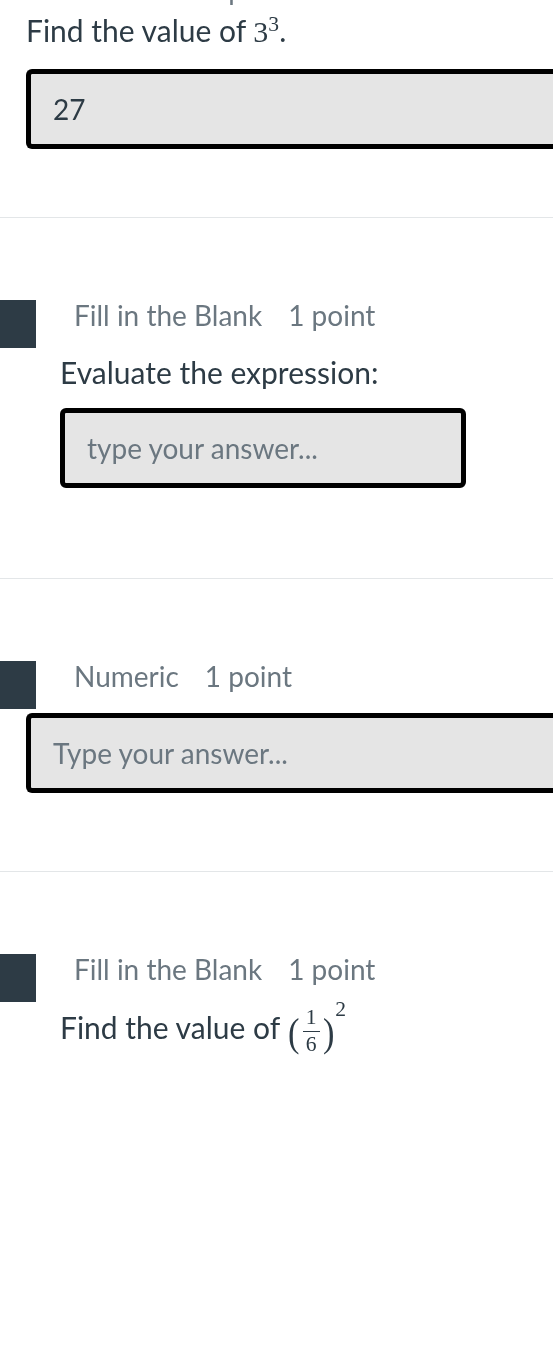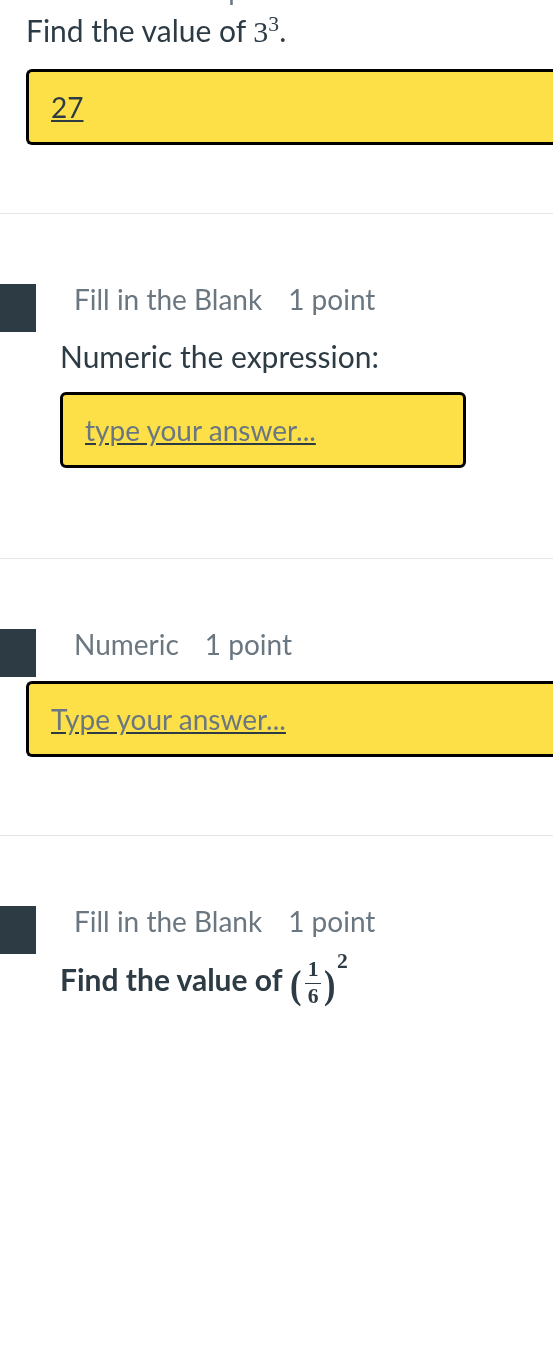--- a/index.html
+++ b/index.html
@@ -15,51 +15,50 @@
   .q-prev-tail { padding-left: 26px; padding-top: 0; }
   .q-block { padding-left: 26px; position: relative; }
 
   .meta-row {
     display: flex;
     align-items: center;
     gap: 26px;
     color: #6b7780;
     font-size: 28px;
     margin-bottom: 20px;
-    margin-top: 10px;
+    margin-top: 22px;
     padding-left: 48px;
   }
 
   .bookmark {
     position: absolute;
     left: 0;
     top: 2px;
     width: 36px;
     height: 48px;
     background: #2d3b45;
   }
 
   .prompt {
     font-size: 30px;
     color: #2d3b45;
     line-height: 1.35;
     margin-bottom: 16px;
   }
 
   .answer-box {
-    border: 3px solid #000000;
+    border: 5px solid #000000;
     border-radius: 6px;
     padding: 18px 22px;
     font-size: 28px;
     color: #2d3b45;
-    background: #fde047;
+    background: #e5e5e5;
     width: 100%;
     font-family: inherit;
     outline: none;
-    text-decoration: underline;
   }
   .answer-box.full { border-right: none; border-top-right-radius: 0; border-bottom-right-radius: 0; width: 528px; }
   .answer-box.short { width: 406px; margin-left: 34px; }
   .answer-box::placeholder { color: #6b7780; }
 
   .divider {
     border: none;
     border-top: 1px solid #e3e6e8;
     margin-left: -2px;
     width: 560px;
@@ -131,21 +130,21 @@
   <hr class="divider">
   <div class="gap-below-divider"></div>
 
   <div class="q-block">
     <div class="bookmark"></div>
     <div class="meta-row">
       <span>Fill in the Blank</span>
       <span>1 point</span>
     </div>
     <div class="prompt" style="padding-left:34px;">
-      <div>Numeric the expression:</div>
+      <div>Evaluate the expression:</div>
     </div>
     <input class="answer-box short" placeholder="type your answer..." style="">
   </div>
 
   <div class="spacing-after-q2"></div>
   <hr class="divider">
   <div class="gap-below-divider"></div>
 
   <div class="q-block">
     <div class="bookmark"></div>
@@ -159,18 +158,18 @@
   <div class="spacing-after-q3"></div>
   <hr class="divider">
   <div class="gap-below-divider"></div>
 
   <div class="q-block">
     <div class="bookmark"></div>
     <div class="meta-row">
       <span>Fill in the Blank</span>
       <span>1 point</span>
     </div>
-    <div class="prompt" style="padding-left:34px; margin-top:12px;font-weight:bold;">
+    <div class="prompt" style="padding-left:34px; margin-top:12px;">
       <span>Find the value of </span><span class="math"><span class="bigparen">(</span><span class="frac"><span class="num">1</span><span class="den">6</span></span><span class="bigparen">)</span><sup style="vertical-align:1.05em;">2</sup></span>
     </div>
   </div>
 
 </div>
 
 </body></html>

